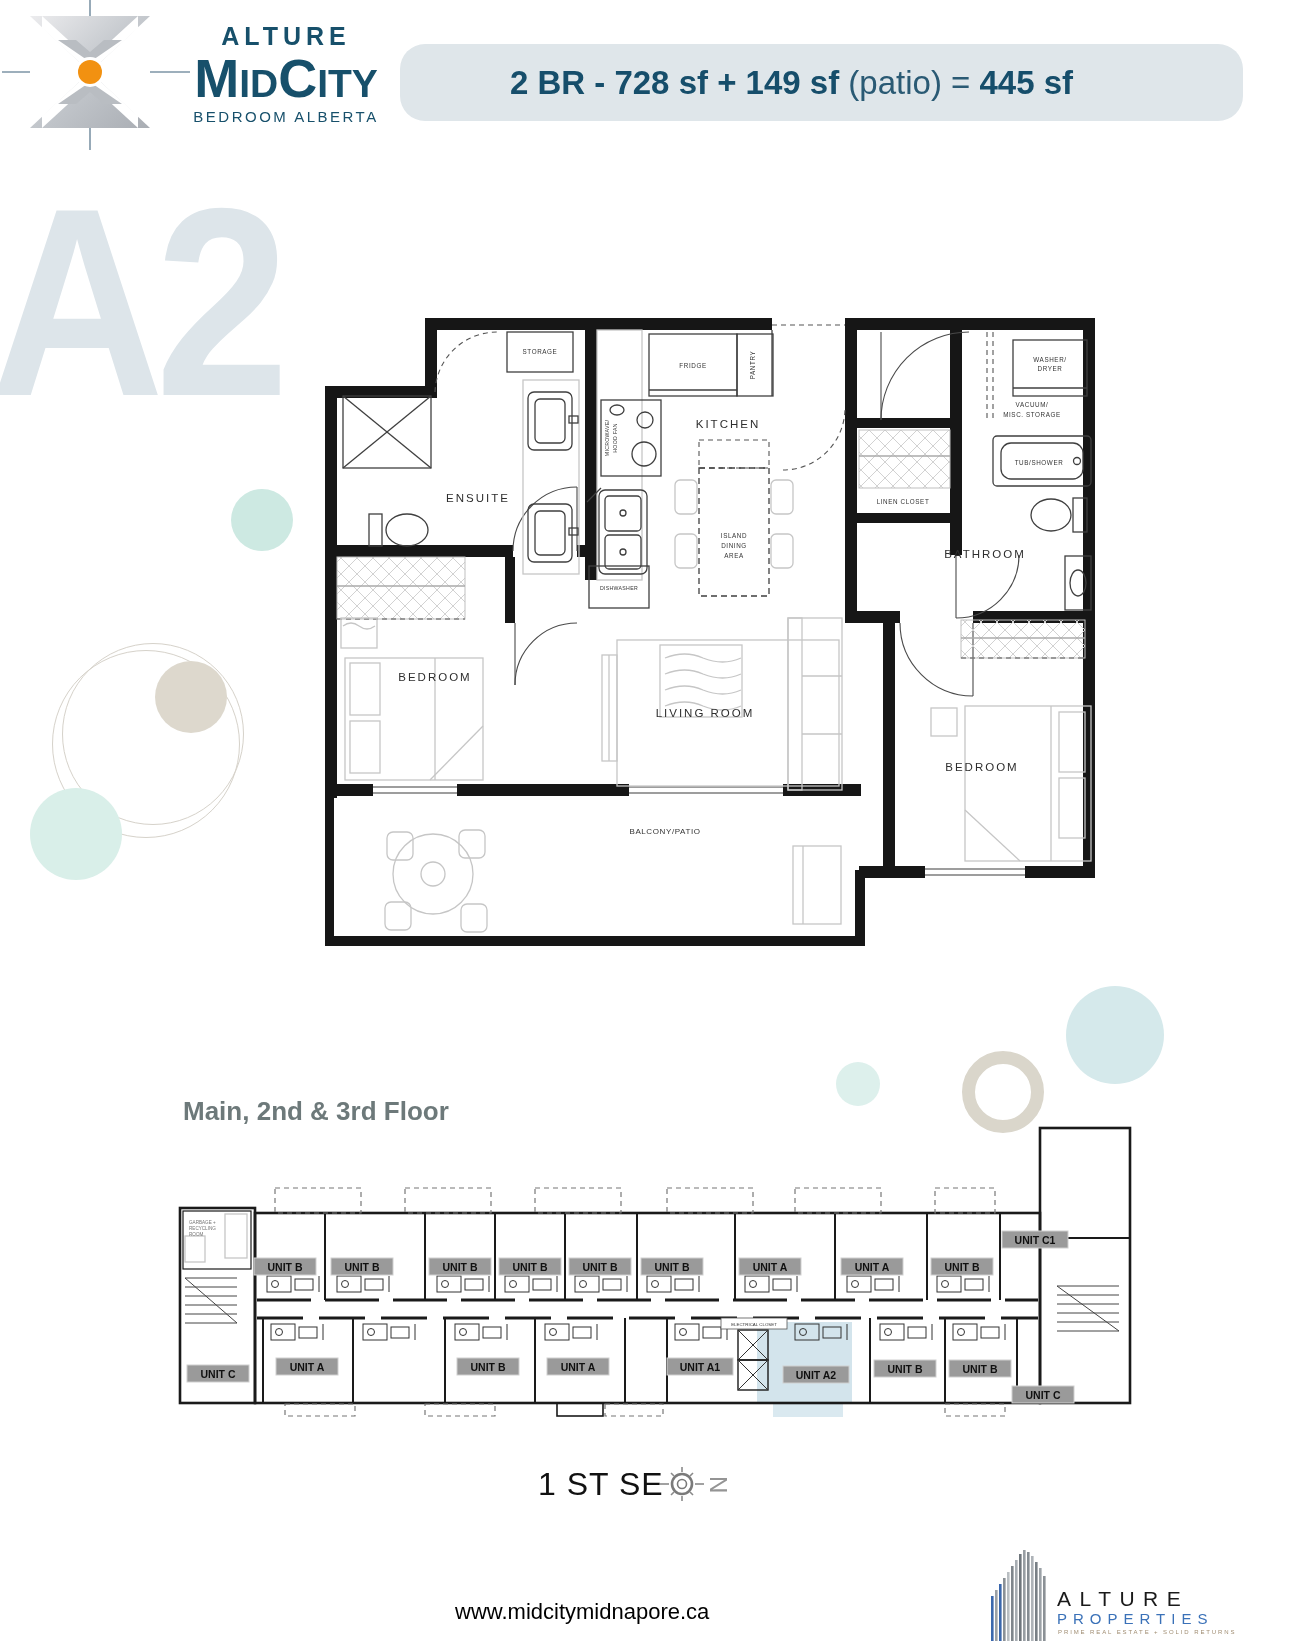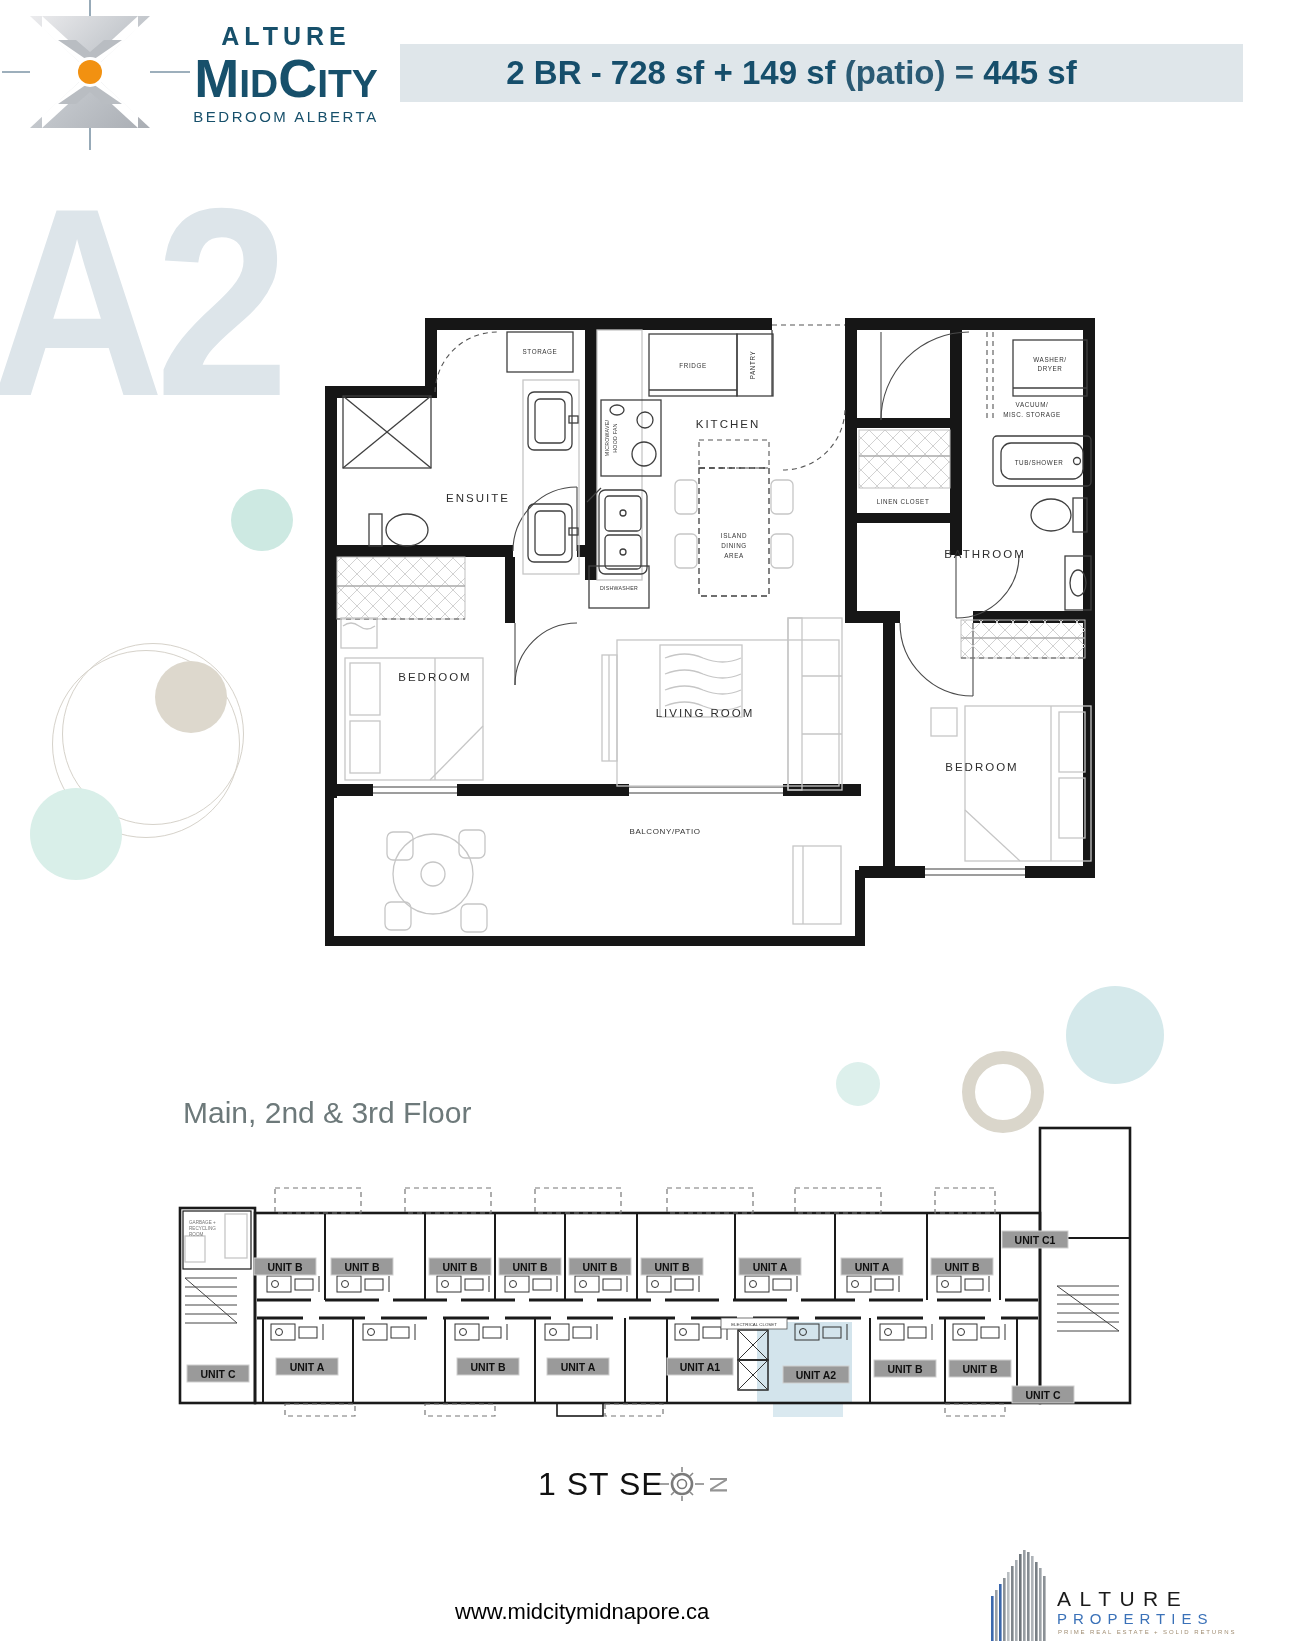--- a/index.html
+++ b/index.html
@@ -6,30 +6,30 @@
   #page{position:relative;width:1300px;height:1641px;background:#ffffff;overflow:hidden;
         font-family:"Liberation Sans",sans-serif;}
   .abs{position:absolute;}
   
   #brand-block{left:186px;top:22px;width:200px;text-align:center;color:#17506b;}
   #brand-top{font-size:25px;font-weight:bold;letter-spacing:5px;}
   #brand-mid{line-height:.95;white-space:nowrap;font-weight:bold;margin-top:2px;}
   .mc-big{font-size:54px;}
   .mc-small{font-size:39px;text-align:center;}
   #brand-sub{font-size:15px;letter-spacing:2.5px;margin-top:4px;}
-  #banner{left:400px;top:44px;width:843px;height:58px;background:#dfe6ea;
-          display:flex;align-items:center;justify-content:center;padding-right:60px;box-sizing:border-box;}
+  #banner{left:400px;top:44px;width:843px;height:77px;background:#dfe6ea;
+          display:flex;align-items:center;justify-content:center;padding-right:60px;box-sizing:border-box;border-radius:25px;}
   #banner .b{font-weight:bold;color:#164e6b;font-size:33px;}
-  #banner .l{font-weight:bold;color:#2a5a74;font-size:33px;white-space:pre;}
+  #banner .l{font-weight:normal;color:#2a5a74;font-size:33px;white-space:pre;}
   
   #watermark{left:-10px;top:168px;font-size:268px;font-weight:bold;color:#dde5ea;
              line-height:1;letter-spacing:-10px;transform:scaleX(.9);transform-origin:left top;}
   .circle{border-radius:50%;}
   
-  #plate-title{left:183px;top:1096px;font-size:30px;color:#6d797a;}
+  #plate-title{left:183px;top:1096px;font-size:26px;color:#6d797a;font-weight:bold;}
   #street-label{left:538px;top:1466px;font-size:32px;color:#111;letter-spacing:1px;}
   #website{left:455px;top:1599px;width:340px;text-align:left;font-size:22px;color:#000000;}
   svg text{font-family:"Liberation Sans",sans-serif;}
   .plan-room{font-size:11.5px;letter-spacing:2px;fill:#2e2e2e;}
   .plan-small{font-size:6.3px;letter-spacing:.6px;fill:#333;}
   .plan-tiny{font-size:5.2px;letter-spacing:.3px;fill:#333;}
   .badge-rect{fill:#9a9a9a;stroke:#cfcfcf;stroke-width:1;}
   .badge-txt{font-size:10.5px;font-weight:bold;fill:#101010;}
   .wall{fill:#161616;}
   .fix{fill:none;stroke:#3f3f3f;stroke-width:1.3;}

